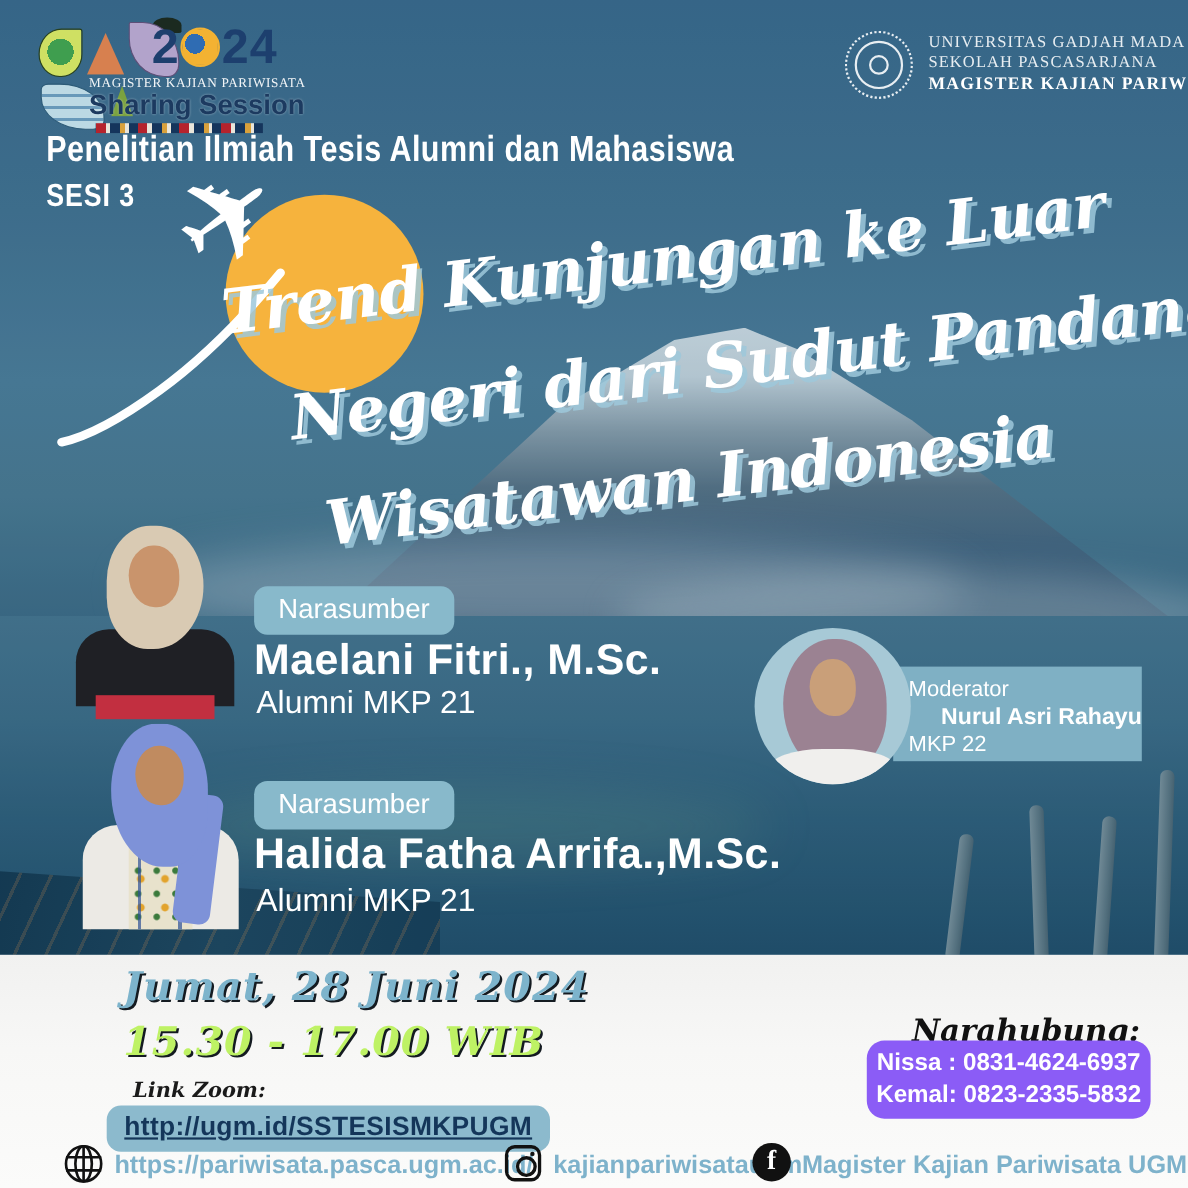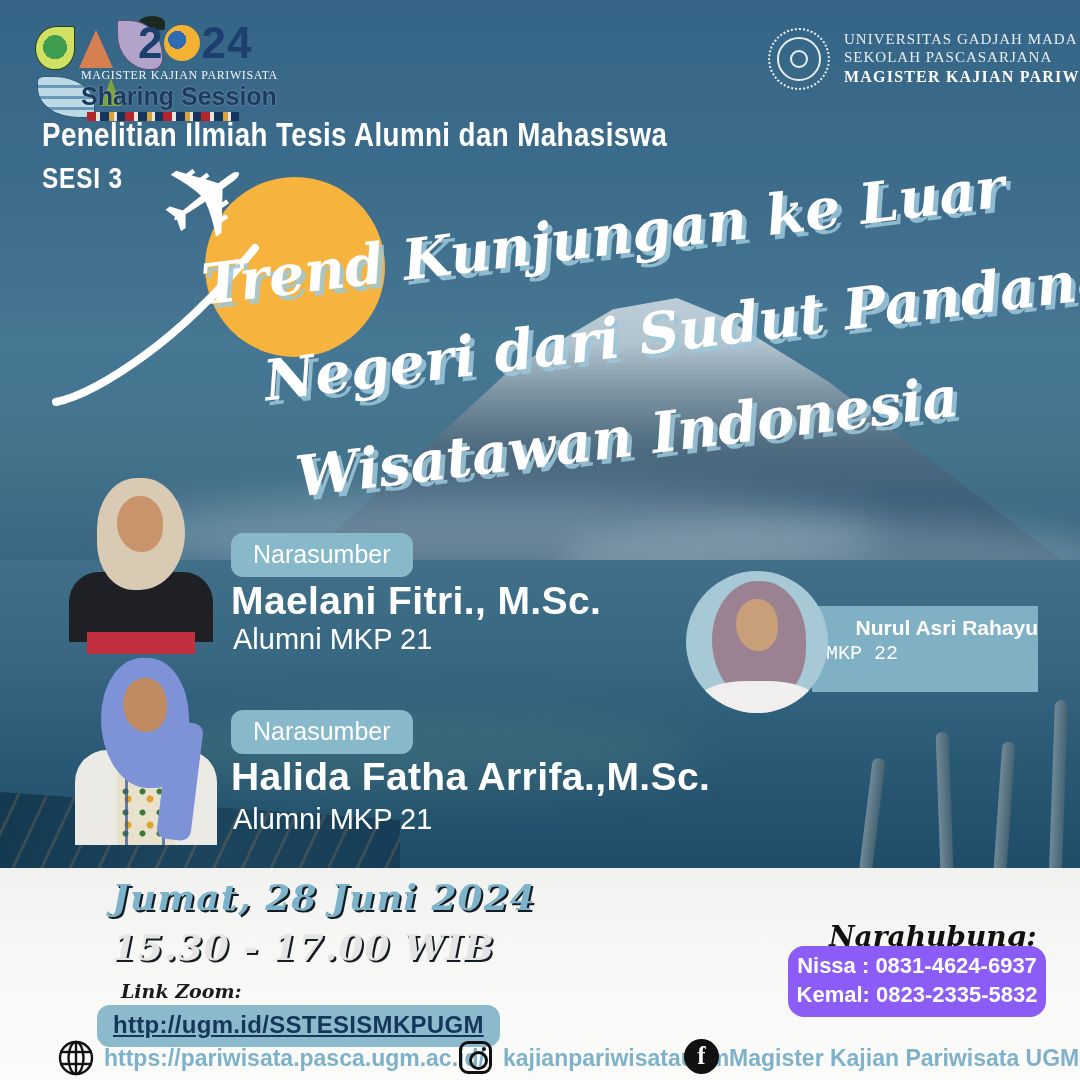--- a/index.html
+++ b/index.html
@@ -121,28 +121,28 @@
   .sname { position:absolute; color:#fff; font-weight:bold; font-size:39px; letter-spacing:.4px; white-space:nowrap; }
   .n1 { left:231px; top:579px; }
   .n2 { left:231px; top:755px; }
   .saff { position:absolute; color:#fff; font-size:29px; white-space:nowrap; }
   .a1 { left:233px; top:623px; }
   .a2 { left:233px; top:803px; }
   .mod-box { position:absolute; left:812px; top:606px; width:226px; height:86px; background:#7fb0c4;
     color:#fff; padding:9px 0 0 14px; z-index:2; }
   .mod-role { font-size:20px; line-height:1.2; }
   .mod-name { font-size:21px; font-weight:bold; line-height:1.25; white-space:nowrap;text-align:right; }
-  .mod-aff { font-size:20px; line-height:1.25;font-family:Liberation Mono, monospace; }
+  .mod-aff { font-size:20px; line-height:1.25; }
 
   
   .panel { position:absolute; left:0; top:868px; width:1080px; height:212px;
     background:linear-gradient(180deg,#f1f1f0 0%,#f7f7f6 40%,#fbfbfa 100%); }
   .hand { font-family:"DejaVu Serif", serif; font-style:italic; font-weight:bold; white-space:nowrap; }
   .date { left:112px; top:876px; font-size:36px; color:#7db4cc; text-shadow:2px 2px 0 #141b21; letter-spacing:1px; }
-  .time { left:112px; top:926px; font-size:36px; color:#e5e5e5; text-shadow:2px 2px 0 #141b21; letter-spacing:1px; }
+  .time { left:112px; top:926px; font-size:36px; color:#bef264; text-shadow:2px 2px 0 #141b21; letter-spacing:1px; }
   .zoom-label { left:121px; top:980px; font-size:19px; color:#1a1a1a; }
   .zoom-pill { left:97px; top:1005px; background:#8cbacd; border-radius:13px; padding:6px 16px 8px; }
   .zoom-link { font-size:24px; font-weight:bold; color:#14365a; text-decoration:underline; letter-spacing:.3px; }
   .contact-label { left:829px; top:920px; font-size:28px; color:#111; }
   .contact-box { left:788px; top:946px; width:258px; background:#8b5cf6; border-radius:16px;
     padding:6px 0 8px; text-align:center; color:#fff; font-weight:bold; font-size:22px; line-height:1.3; }
 
   
   .f-text { position:absolute; font-size:23px; font-weight:bold; color:#7eb2cb; white-space:nowrap; }
   .globe-icon { left:57px; top:1039px; }
@@ -218,20 +218,21 @@
     <div class="body"></div>
     <div class="skirt"></div>
     <div class="hijab"></div>
     <div class="face"></div>
   </div>
   <div class="badge b1">Narasumber</div>
   <div class="sname n1">Maelani Fitri., M.Sc.</div>
   <div class="saff a1">Alumni MKP 21</div>
 
   <div class="mod-box">
+    <div class="mod-role">Moderator</div>
     <div class="mod-name">Nurul Asri Rahayu</div>
     <div class="mod-aff">MKP 22</div>
   </div>
   <div class="photo abs mod-photo">
     <div class="hijab"></div>
     <div class="face"></div>
     <div class="shoulders"></div>
   </div>
 
   <div class="photo sp2">

